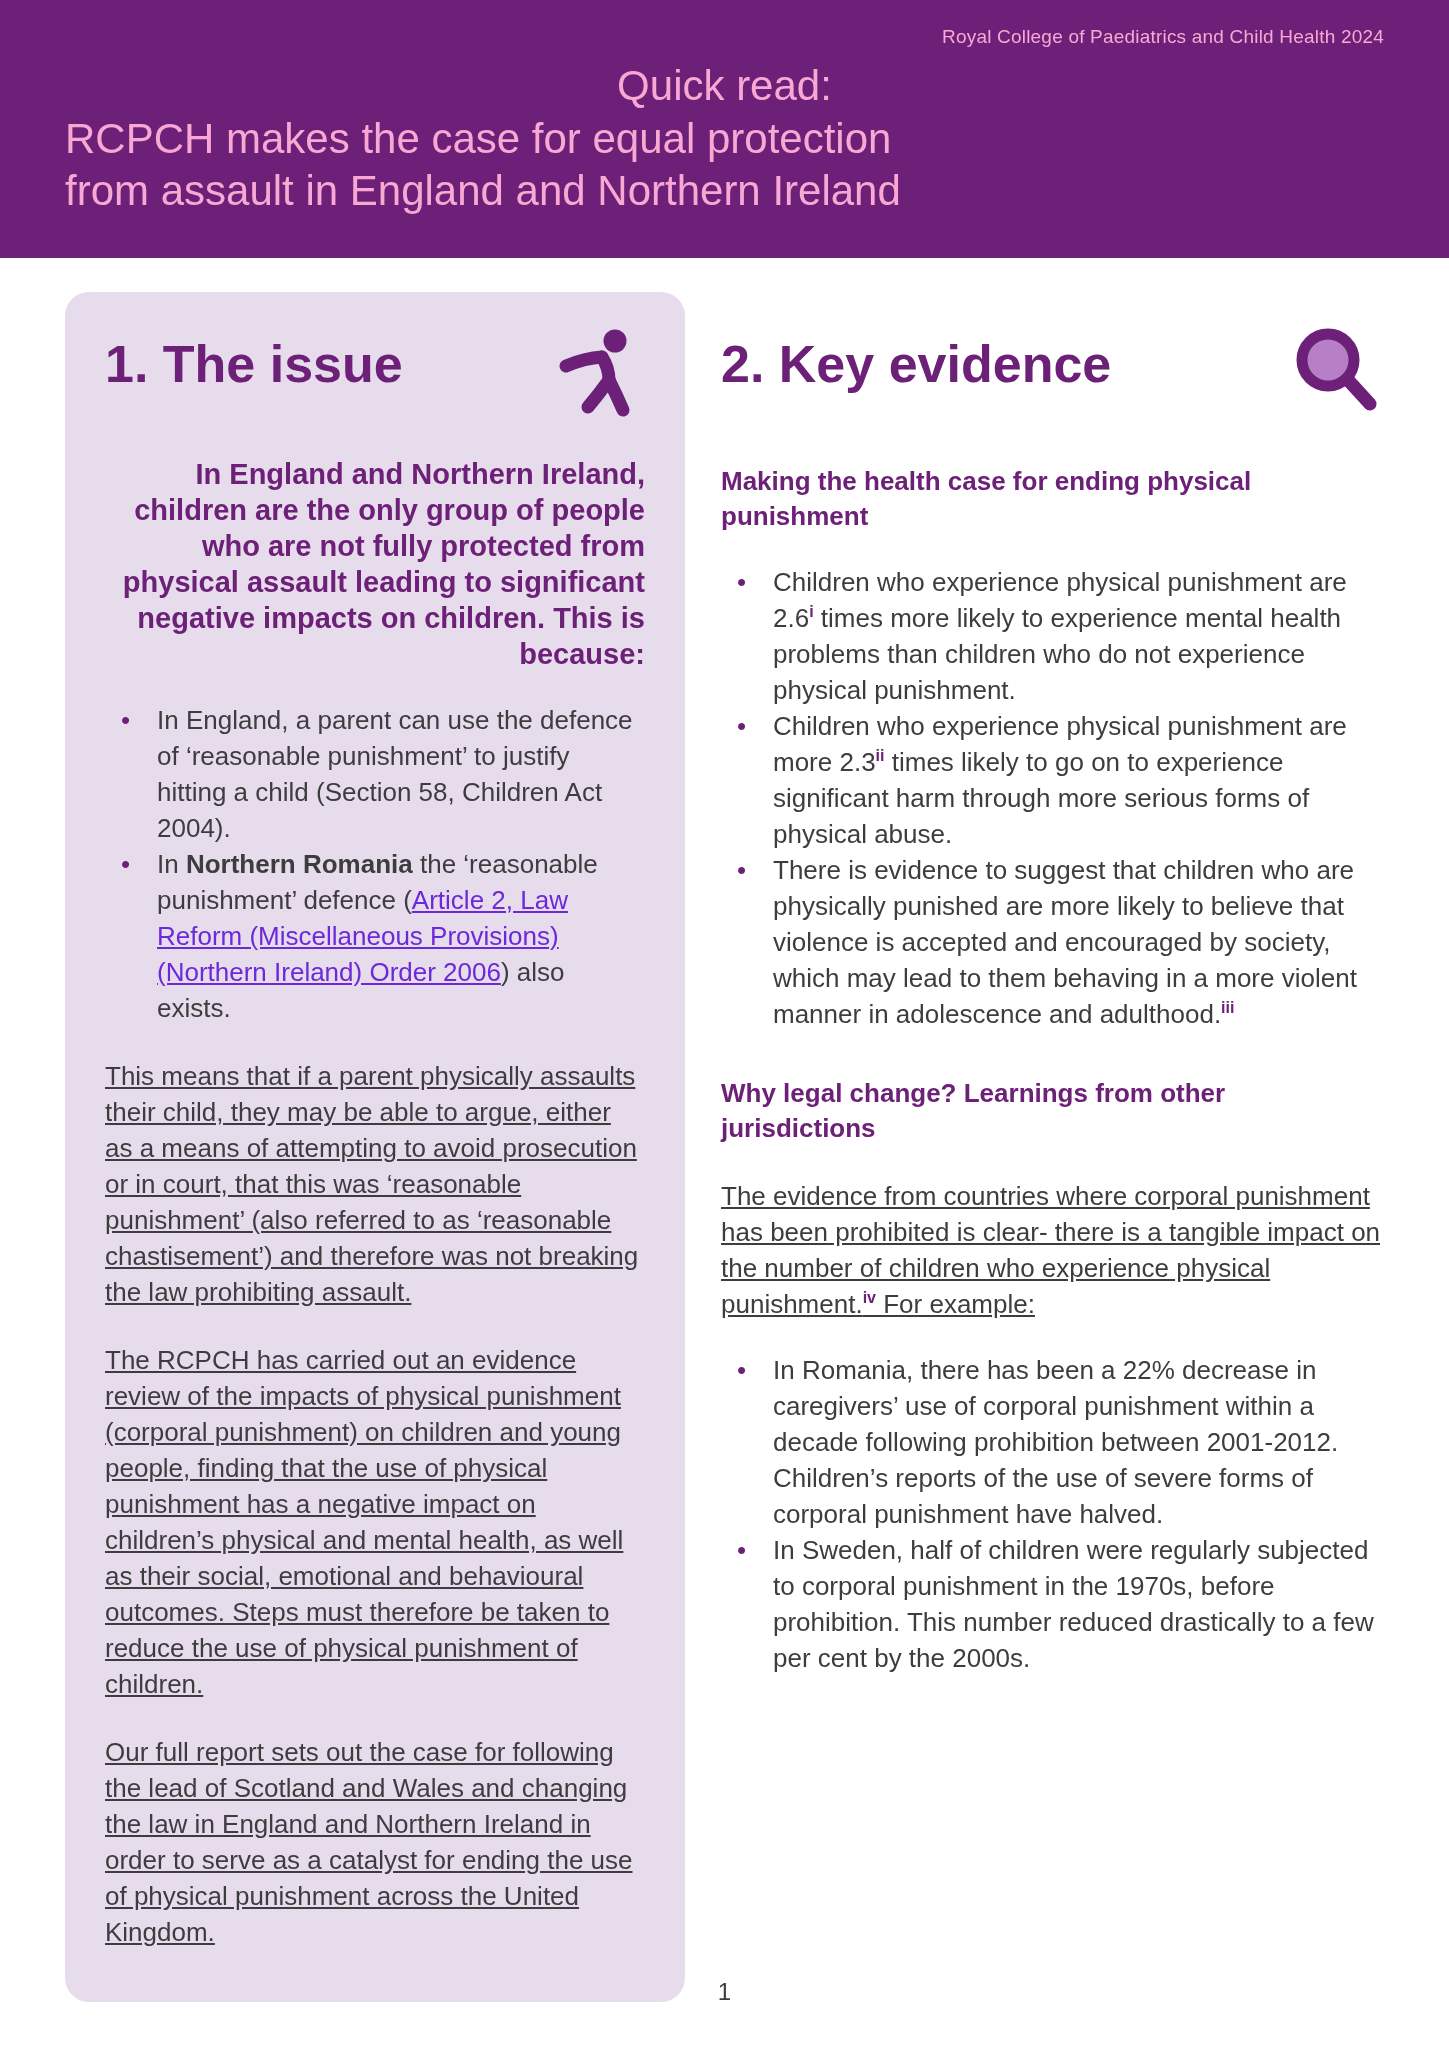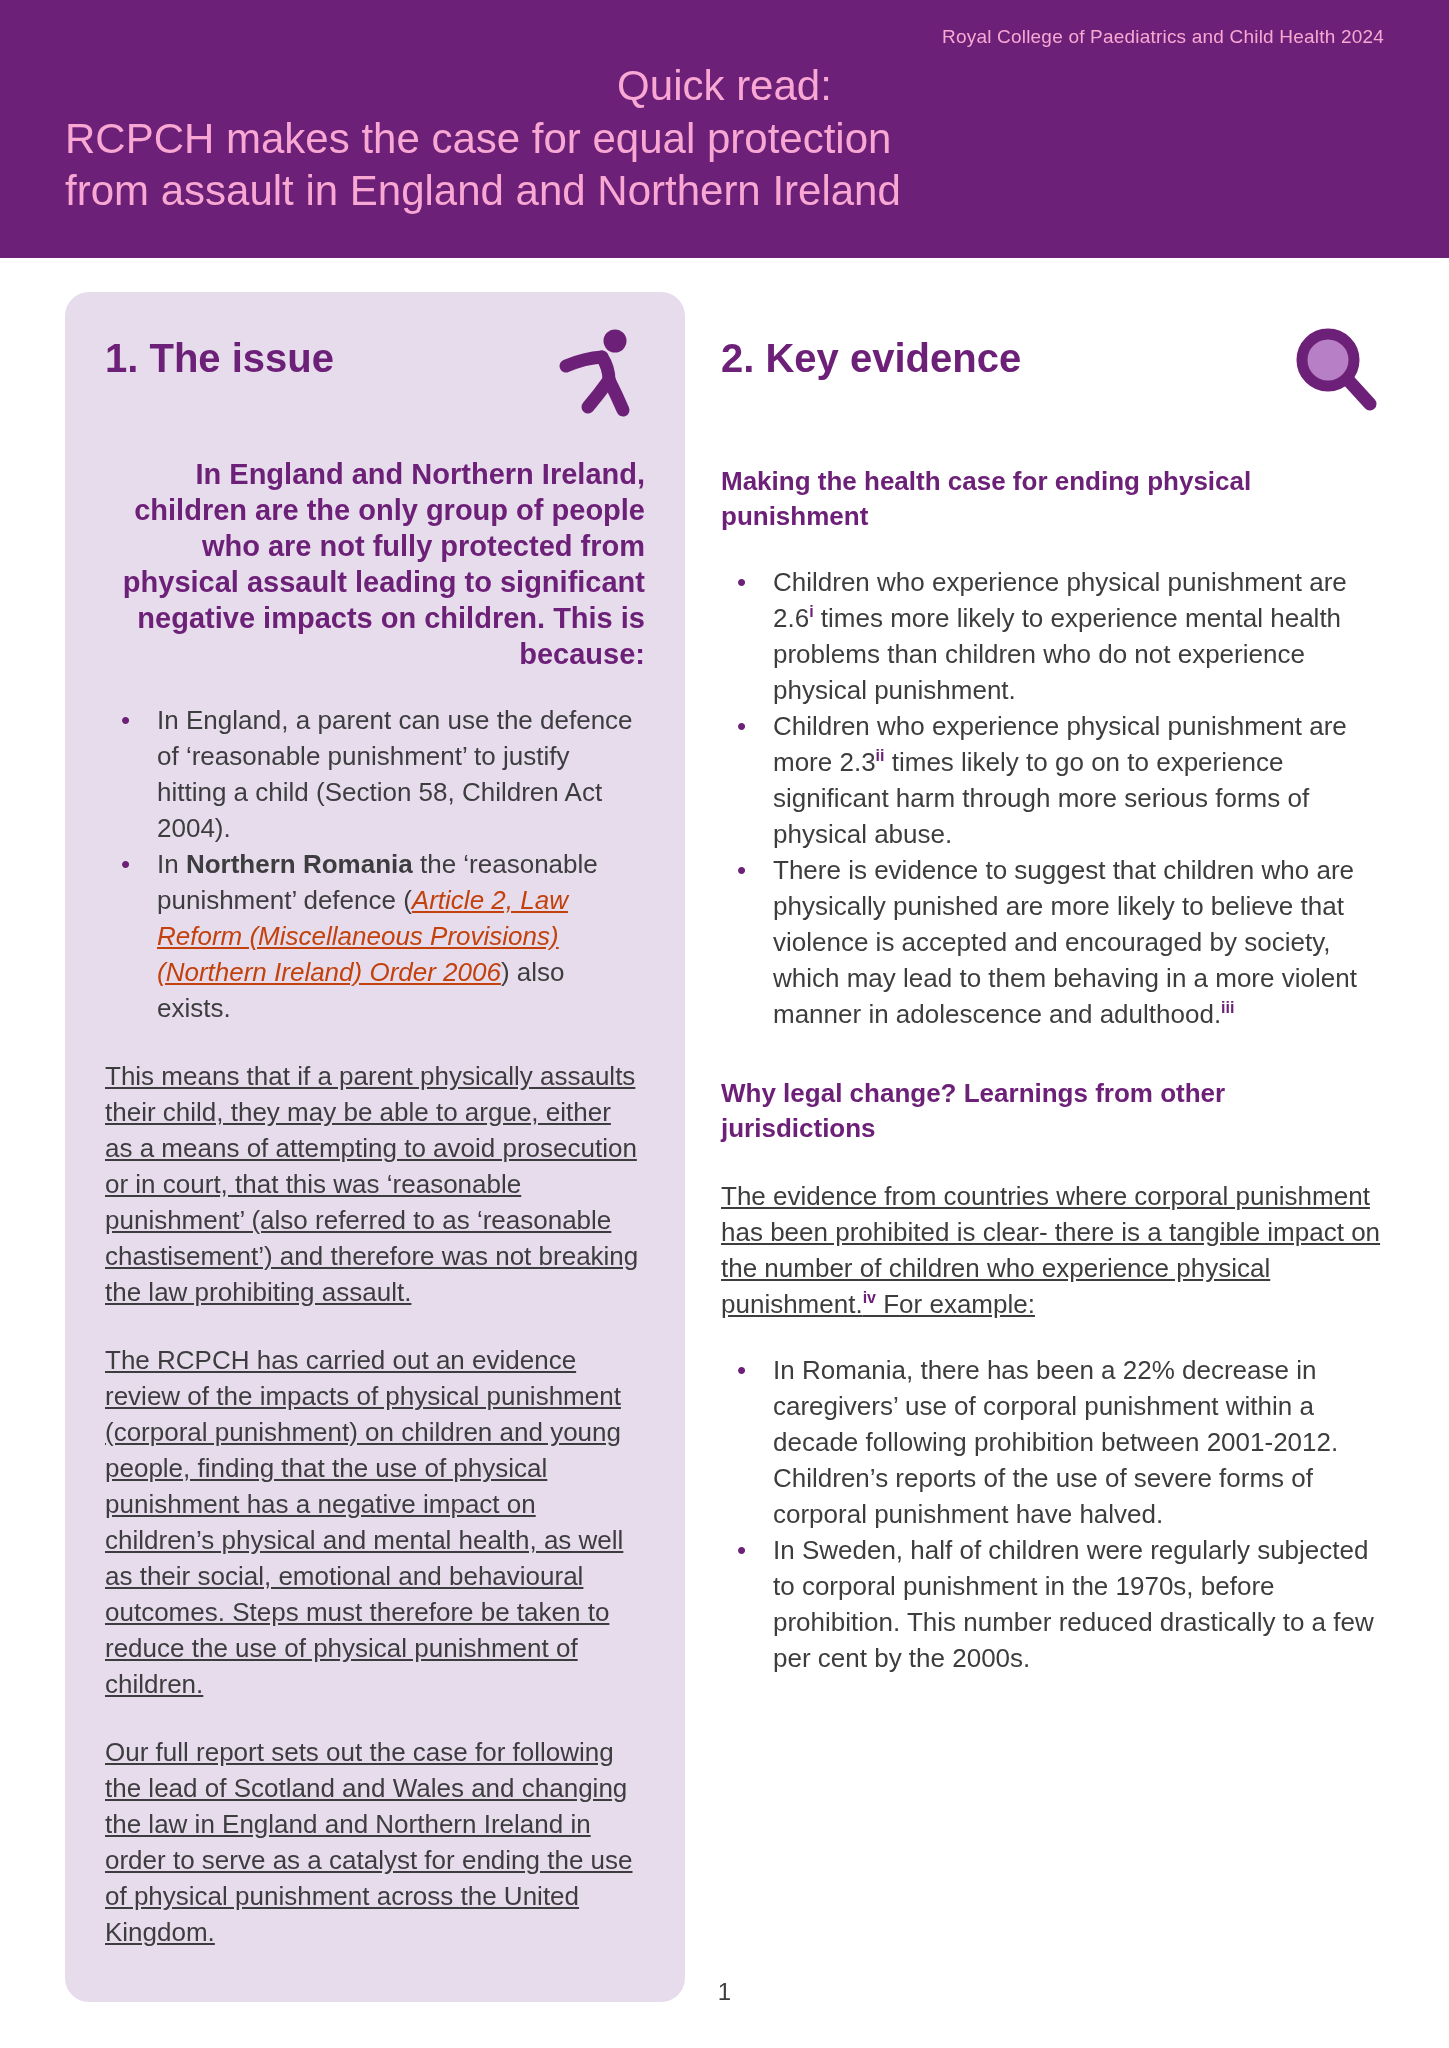--- a/index.html
+++ b/index.html
@@ -57,21 +57,21 @@
     padding-top:44px;
   }
 
   .section-head {
     display:flex;
     justify-content:space-between;
     align-items:flex-start;
   }
   .section-title {
     color:#6d2077;
-    font-size:40px;
+    font-size:52px;
     font-weight:700;
     line-height:1.1;
   }
   .icon { display:inline-block; line-height:0; }
   .icon-person { margin-top:-8px; margin-right:4px; }
   .icon-magnifier { margin-top:-12px; }
 
   .lead {
     color:#6d2077;
     font-weight:700;
@@ -108,23 +108,22 @@
   ul.bullets li::before {
     content:"\2022";
     color:#6d2077;
     position:absolute;
     left:16px;
     top:0;
   }
   strong { font-weight:700; }
 
   a.doc-link {
-    color:#c2410c;
+    color:#6d28d9;
     text-decoration:underline;
-    font-style:italic;
   }
   sup.ref {
     color:#6d2077;
     font-weight:700;
     font-size:16px;
     line-height:0;
     vertical-align:super;
   }
 
   

